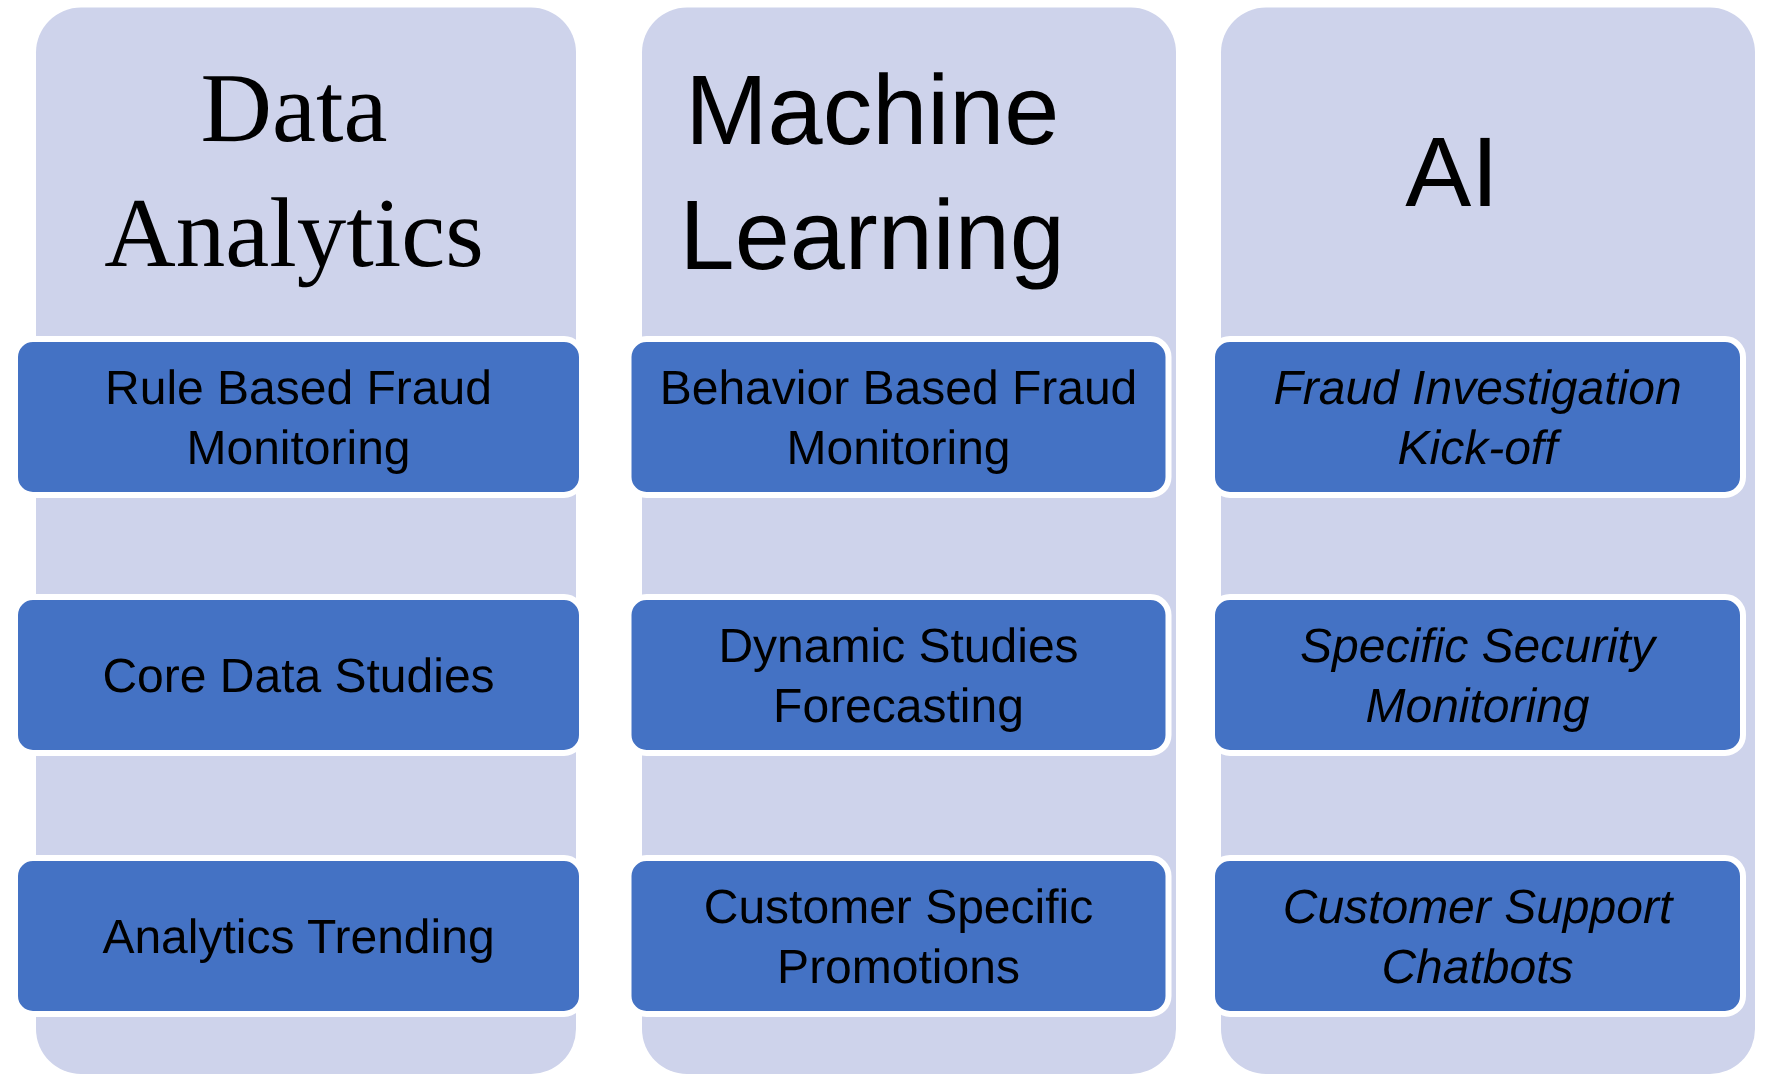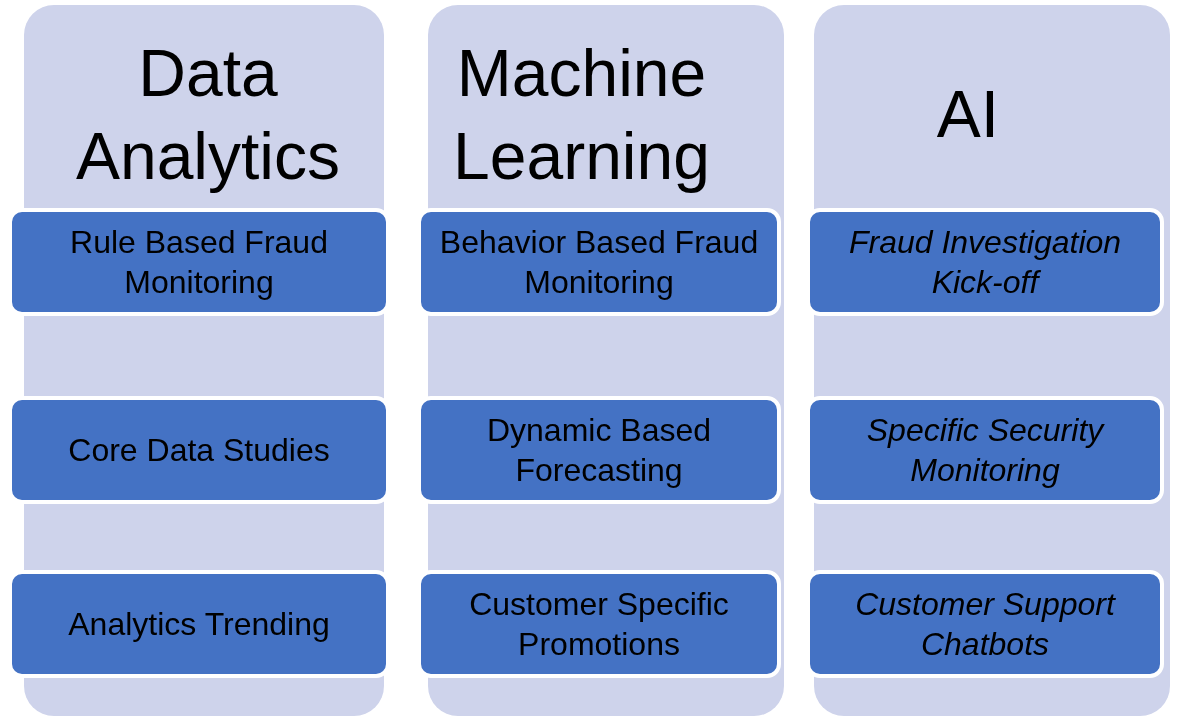--- a/index.html
+++ b/index.html
@@ -44,27 +44,27 @@
     border-radius: 14px;
     display: flex;
     align-items: center;
     justify-content: center;
     text-align: center;
     font-size: 32px;
     line-height: 1.25;
     padding: 4px 10px;
     color: var(--text, #000);
   }
-  .row-1 { top: 208px; }
+  .row-1 { top: 224px; }
   .row-2 { top: 396px; }
   .row-3 { top: 570px; }
 
   
   .col1 .col-bg   { left: 24px;  width: 360px; }
-  .col1 .col-title{ left: 28px;  width: 360px; }
+  .col1 .col-title{ left: 16px;  width: 360px; font-family: Liberation Serif, serif; }
   .col1 .item-box { left: 8px;   width: 382px; }
   
   .col2 .col-bg   { left: 428px; width: 356px; }
   .col2 .col-title{ left: 428px; width: 307px; }
   .col2 .item-box { left: 417px; width: 364px; text-align: center; }
   
   .col3 .col-bg   { left: 814px; width: 356px; }
   .col3 .col-title{ left: 814px; width: 308px; }
   .col3 .item-box { left: 806px; width: 358px; font-style: italic; }
 </style>
@@ -78,21 +78,21 @@
     <div class="col-title">Data Analytics</div>
     <div class="item-box row-1">Rule Based Fraud Monitoring</div>
     <div class="item-box row-2">Core Data Studies</div>
     <div class="item-box row-3">Analytics Trending</div>
   </div>
 
   <div class="column col2">
     <div class="col-bg"></div>
     <div class="col-title">Machine Learning</div>
     <div class="item-box row-1">Behavior Based Fraud Monitoring</div>
-    <div class="item-box row-2">Dynamic Based Forecasting</div>
+    <div class="item-box row-2">Dynamic Studies Forecasting</div>
     <div class="item-box row-3">Customer Specific Promotions</div>
   </div>
 
   <div class="column col3">
     <div class="col-bg"></div>
     <div class="col-title">AI</div>
     <div class="item-box row-1">Fraud Investigation Kick-off</div>
     <div class="item-box row-2">Specific Security Monitoring</div>
     <div class="item-box row-3">Customer Support Chatbots</div>
   </div>

